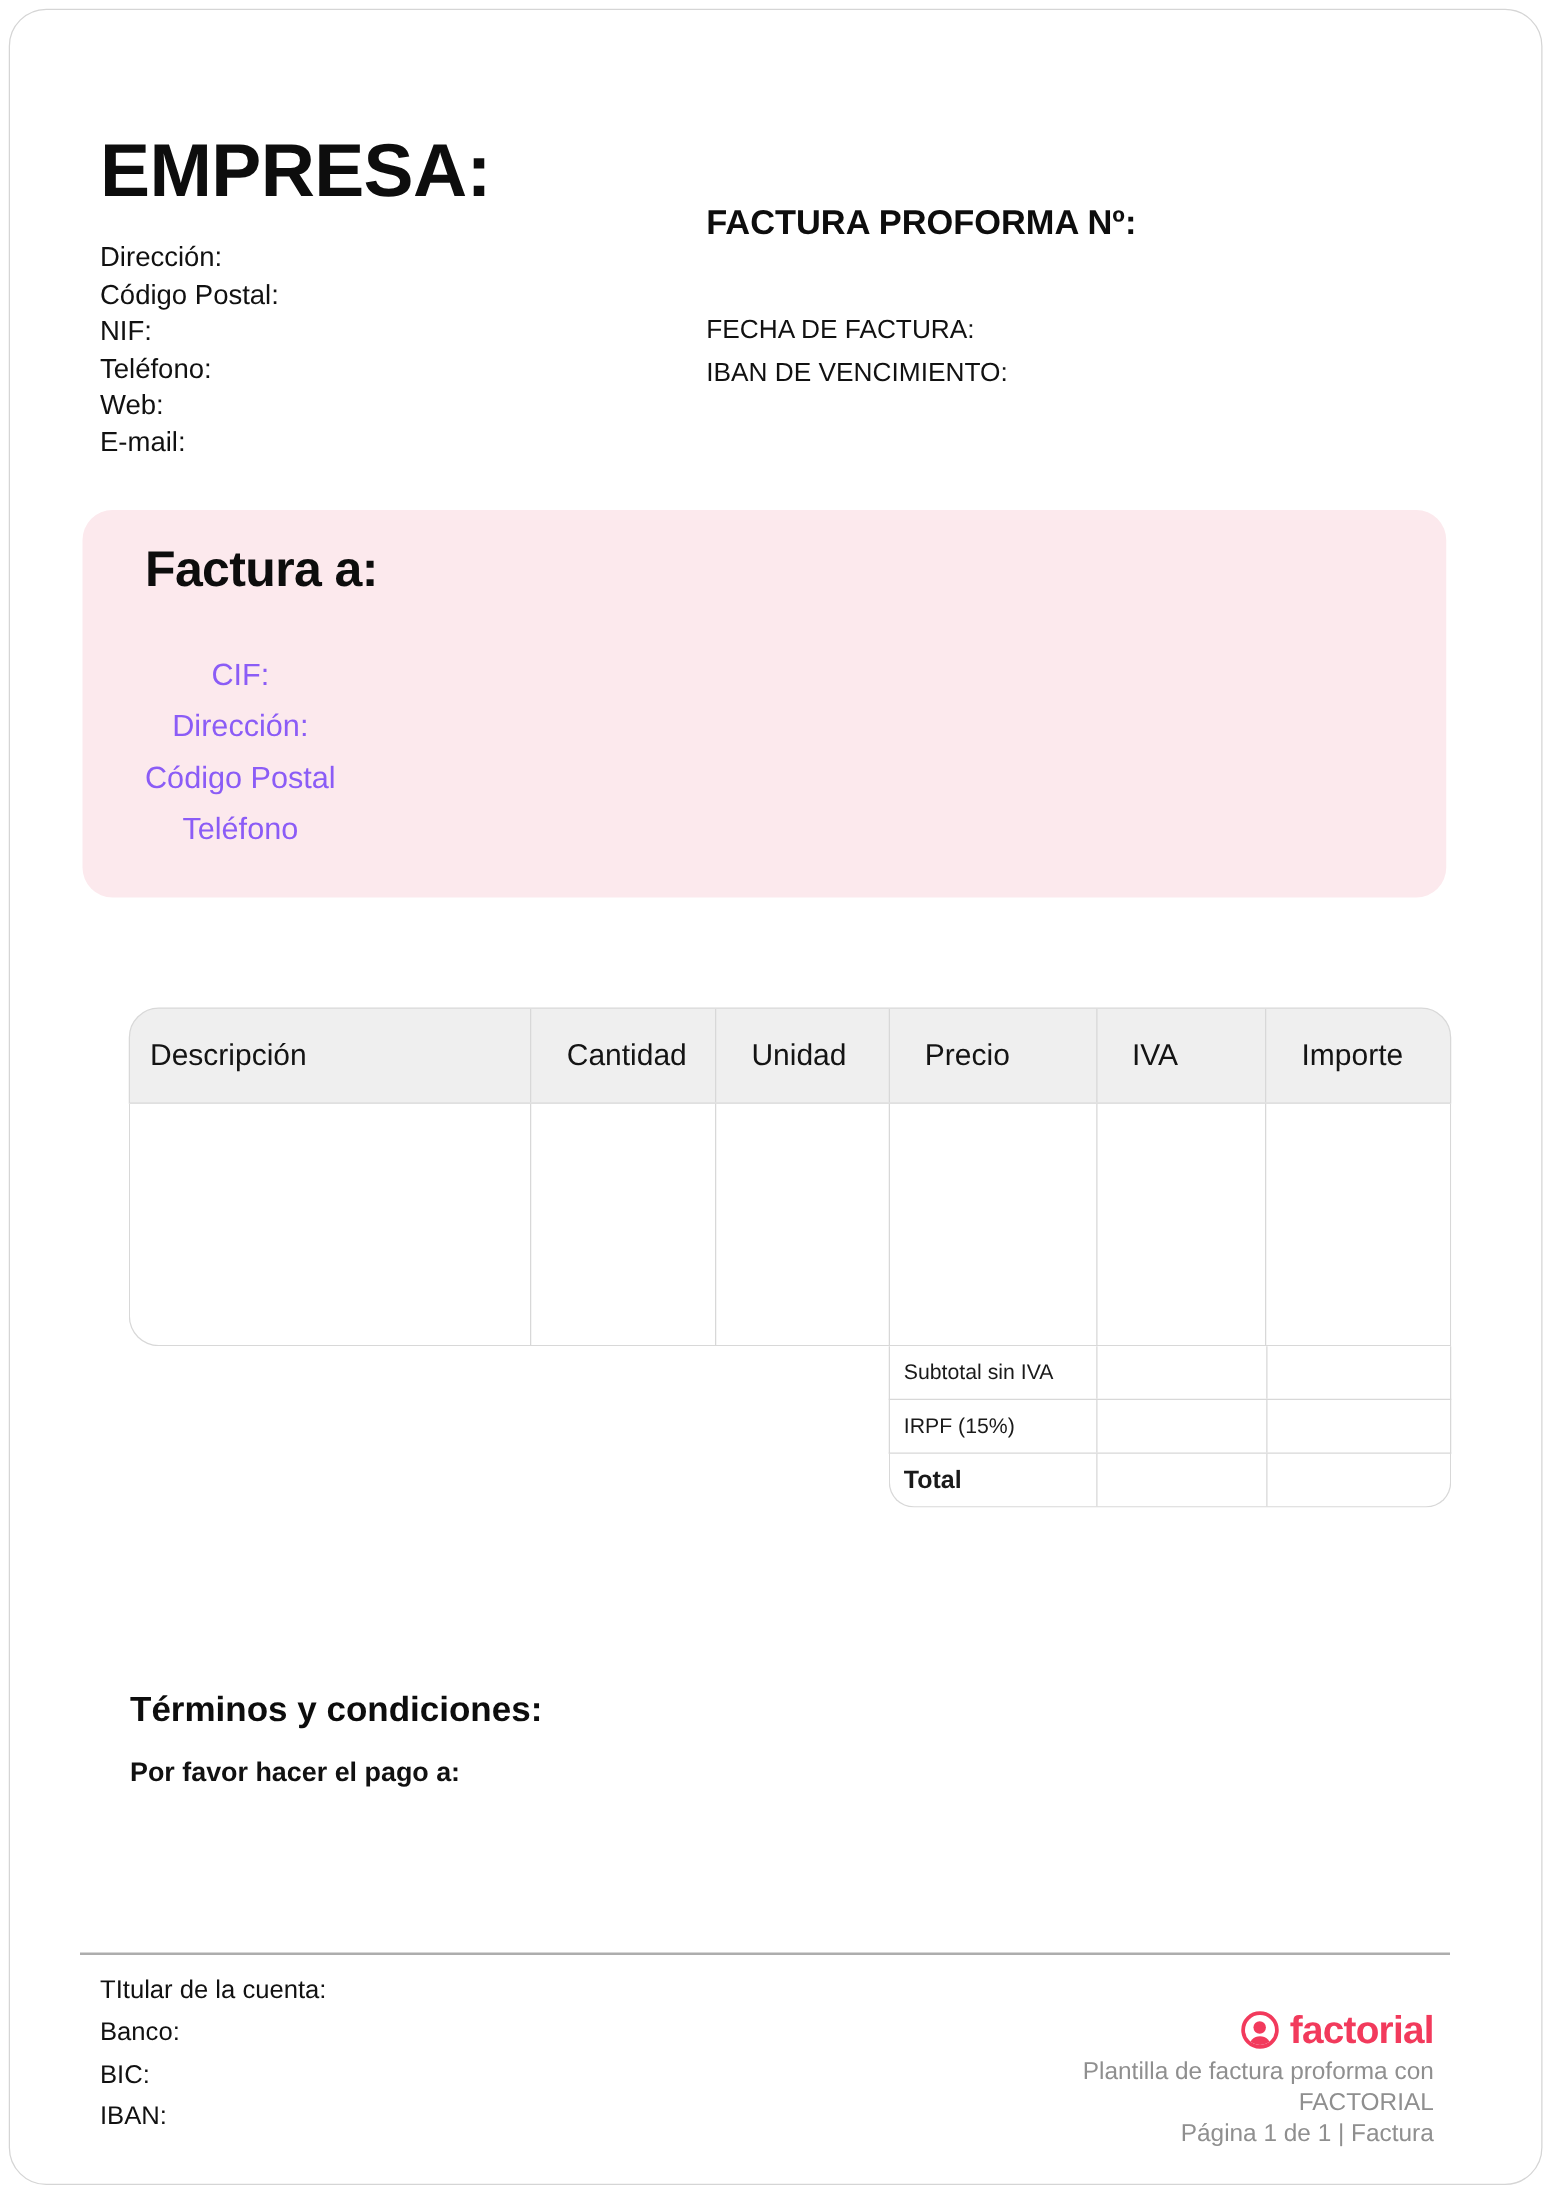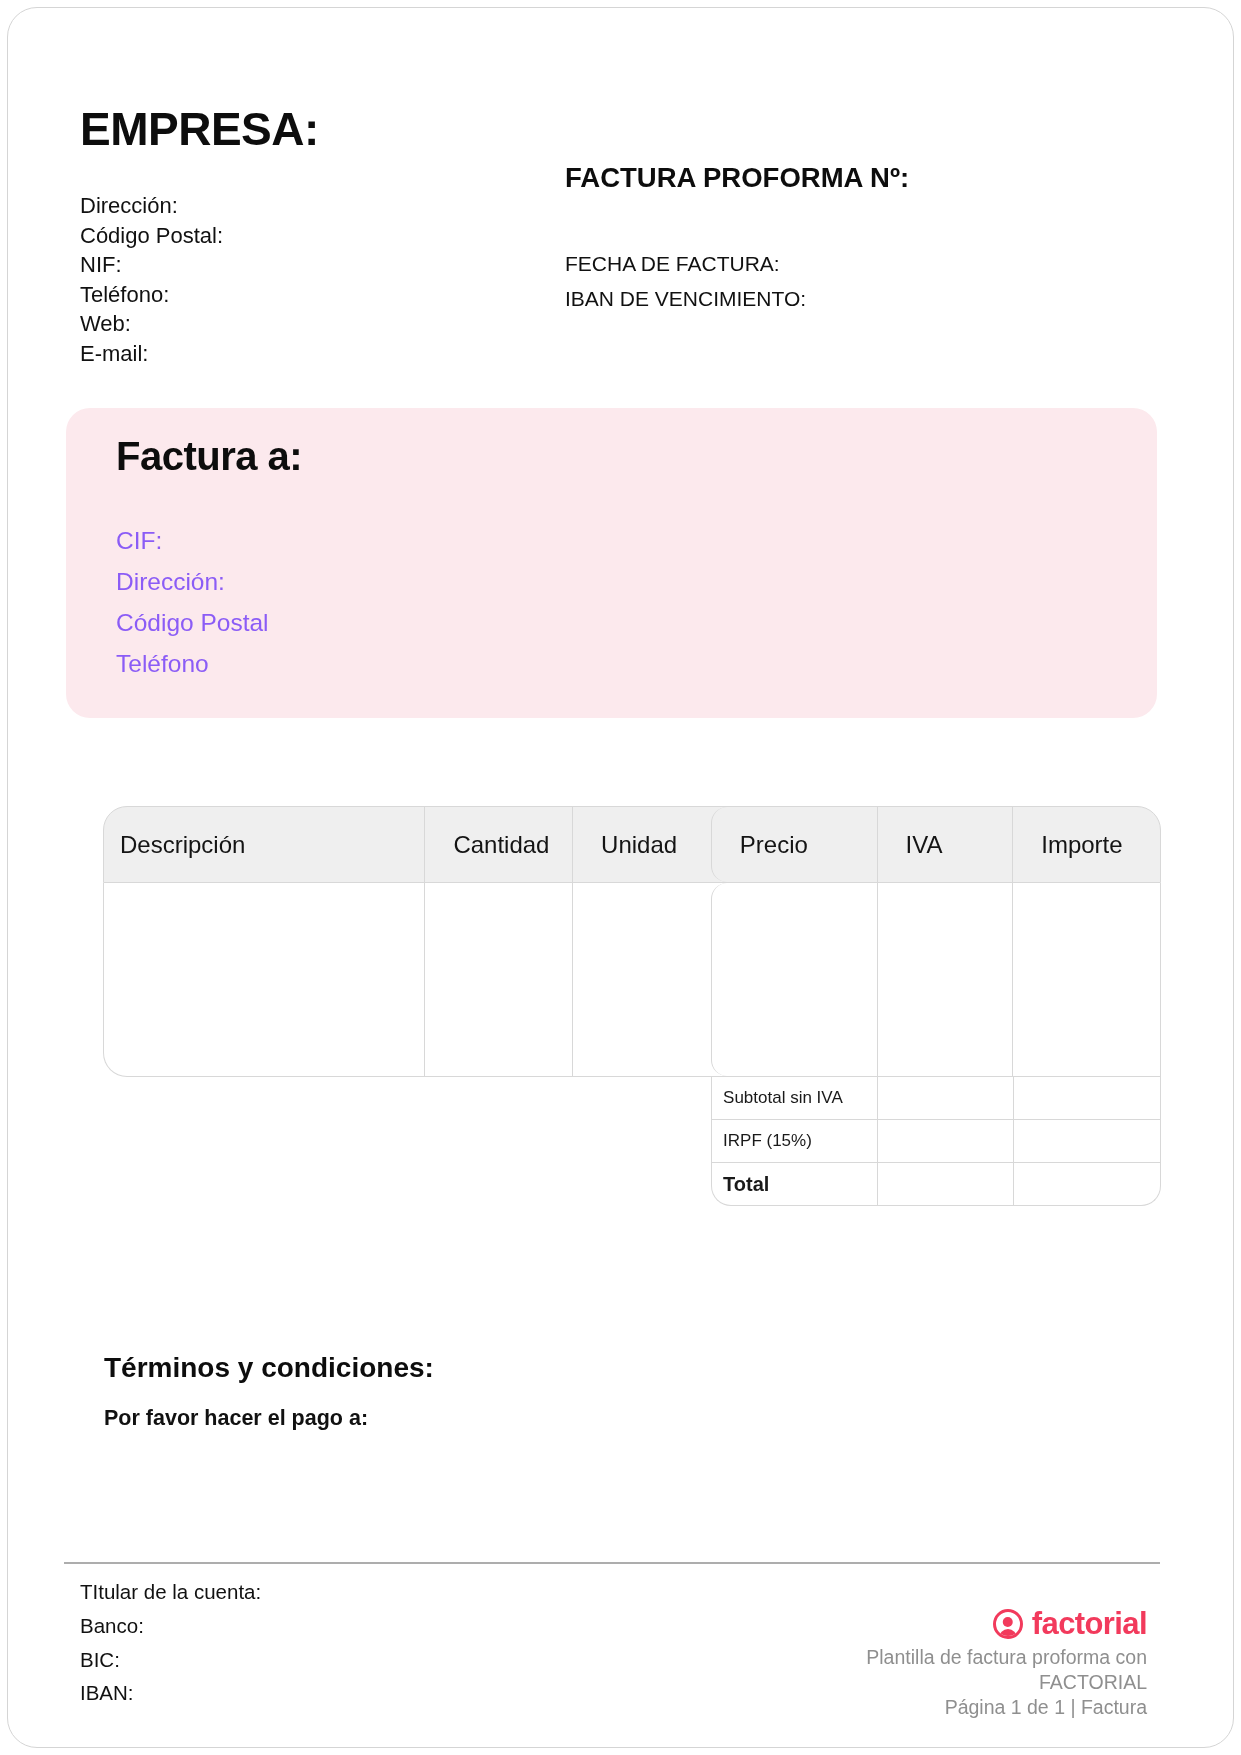--- a/index.html
+++ b/index.html
@@ -8,39 +8,39 @@
     font-family:"Liberation Sans", sans-serif; color:#161616; overflow:hidden;
   }
   
   .page-card {
     position:absolute; left:7px; top:7px; right:7px; bottom:7px;
     border:1.5px solid #d5d5d5; border-radius:30px; background:#ffffff;
   }
   
   .company-title {
     position:absolute; left:80px; top:104px;
-    font-size:46px; font-weight:700; line-height:1.1; letter-spacing:-0.5px; color:#0d0d0d;
+    font-size:60px; font-weight:700; line-height:1.1; letter-spacing:-0.5px; color:#0d0d0d;
   }
   .company-fields {
     position:absolute; left:80px; top:191px;
     font-size:22px; line-height:29.6px; color:#111111;
   }
   
   .invoice-title {
     position:absolute; left:565px; top:162px;
     font-size:27.5px; font-weight:700; color:#0d0d0d;
   }
   .invoice-fields {
     position:absolute; left:565px; top:246px;
     font-size:21px; line-height:35px; color:#111111;
   }
   
   .bill-to-box {
     position:absolute; left:66px; top:408px; width:1091px; height:310px;
-    background:#fce9ed; border-radius:24px;
+    background:#fce9ed; border-radius:24px;text-align:center;
   }
   .bill-to-title {
     position:absolute; left:50px; top:26px;
     font-size:40px; font-weight:700; letter-spacing:-0.5px; color:#0d0d0d;
   }
   .bill-to-fields {
     position:absolute; left:50px; top:112px;
     font-size:24.5px; line-height:41px; color:#8b5cf6;
   }
   
@@ -49,21 +49,21 @@
     display:flex; box-sizing:border-box; height:77px;
     background:#efefef; border:1px solid #d8d8d8; border-radius:24px 24px 0 0;
     overflow:hidden;
   }
   .th {
     display:flex; align-items:center; box-sizing:border-box;
     padding-left:16px; font-size:24px; color:#141414;
   }
   .th + .th { border-left:1px solid #d8d8d8;padding-left:28px; }
   .c1 { width:30.34%; } .c2 { width:13.99%; } .c3 { width:13.14%; }
-  .c4 { width:15.69%;border-radius:16px; } .c5 { width:12.85%; } .c6 { width:13.99%; }
+  .c4 { width:15.69%; } .c5 { width:12.85%; } .c6 { width:13.99%; }
   .tbody-row {
     display:flex; box-sizing:border-box; height:194px;
     border-left:1px solid #d8d8d8; border-right:1px solid #d8d8d8; border-bottom:1px solid #d8d8d8;
     border-bottom-left-radius:24px;
   }
   .td { box-sizing:border-box; }
   .td + .td { border-left:1px solid #d8d8d8; }
   .tsummary { width:42.53%; margin-left:auto; }
   .srow {
     display:flex; box-sizing:border-box; height:43px;

